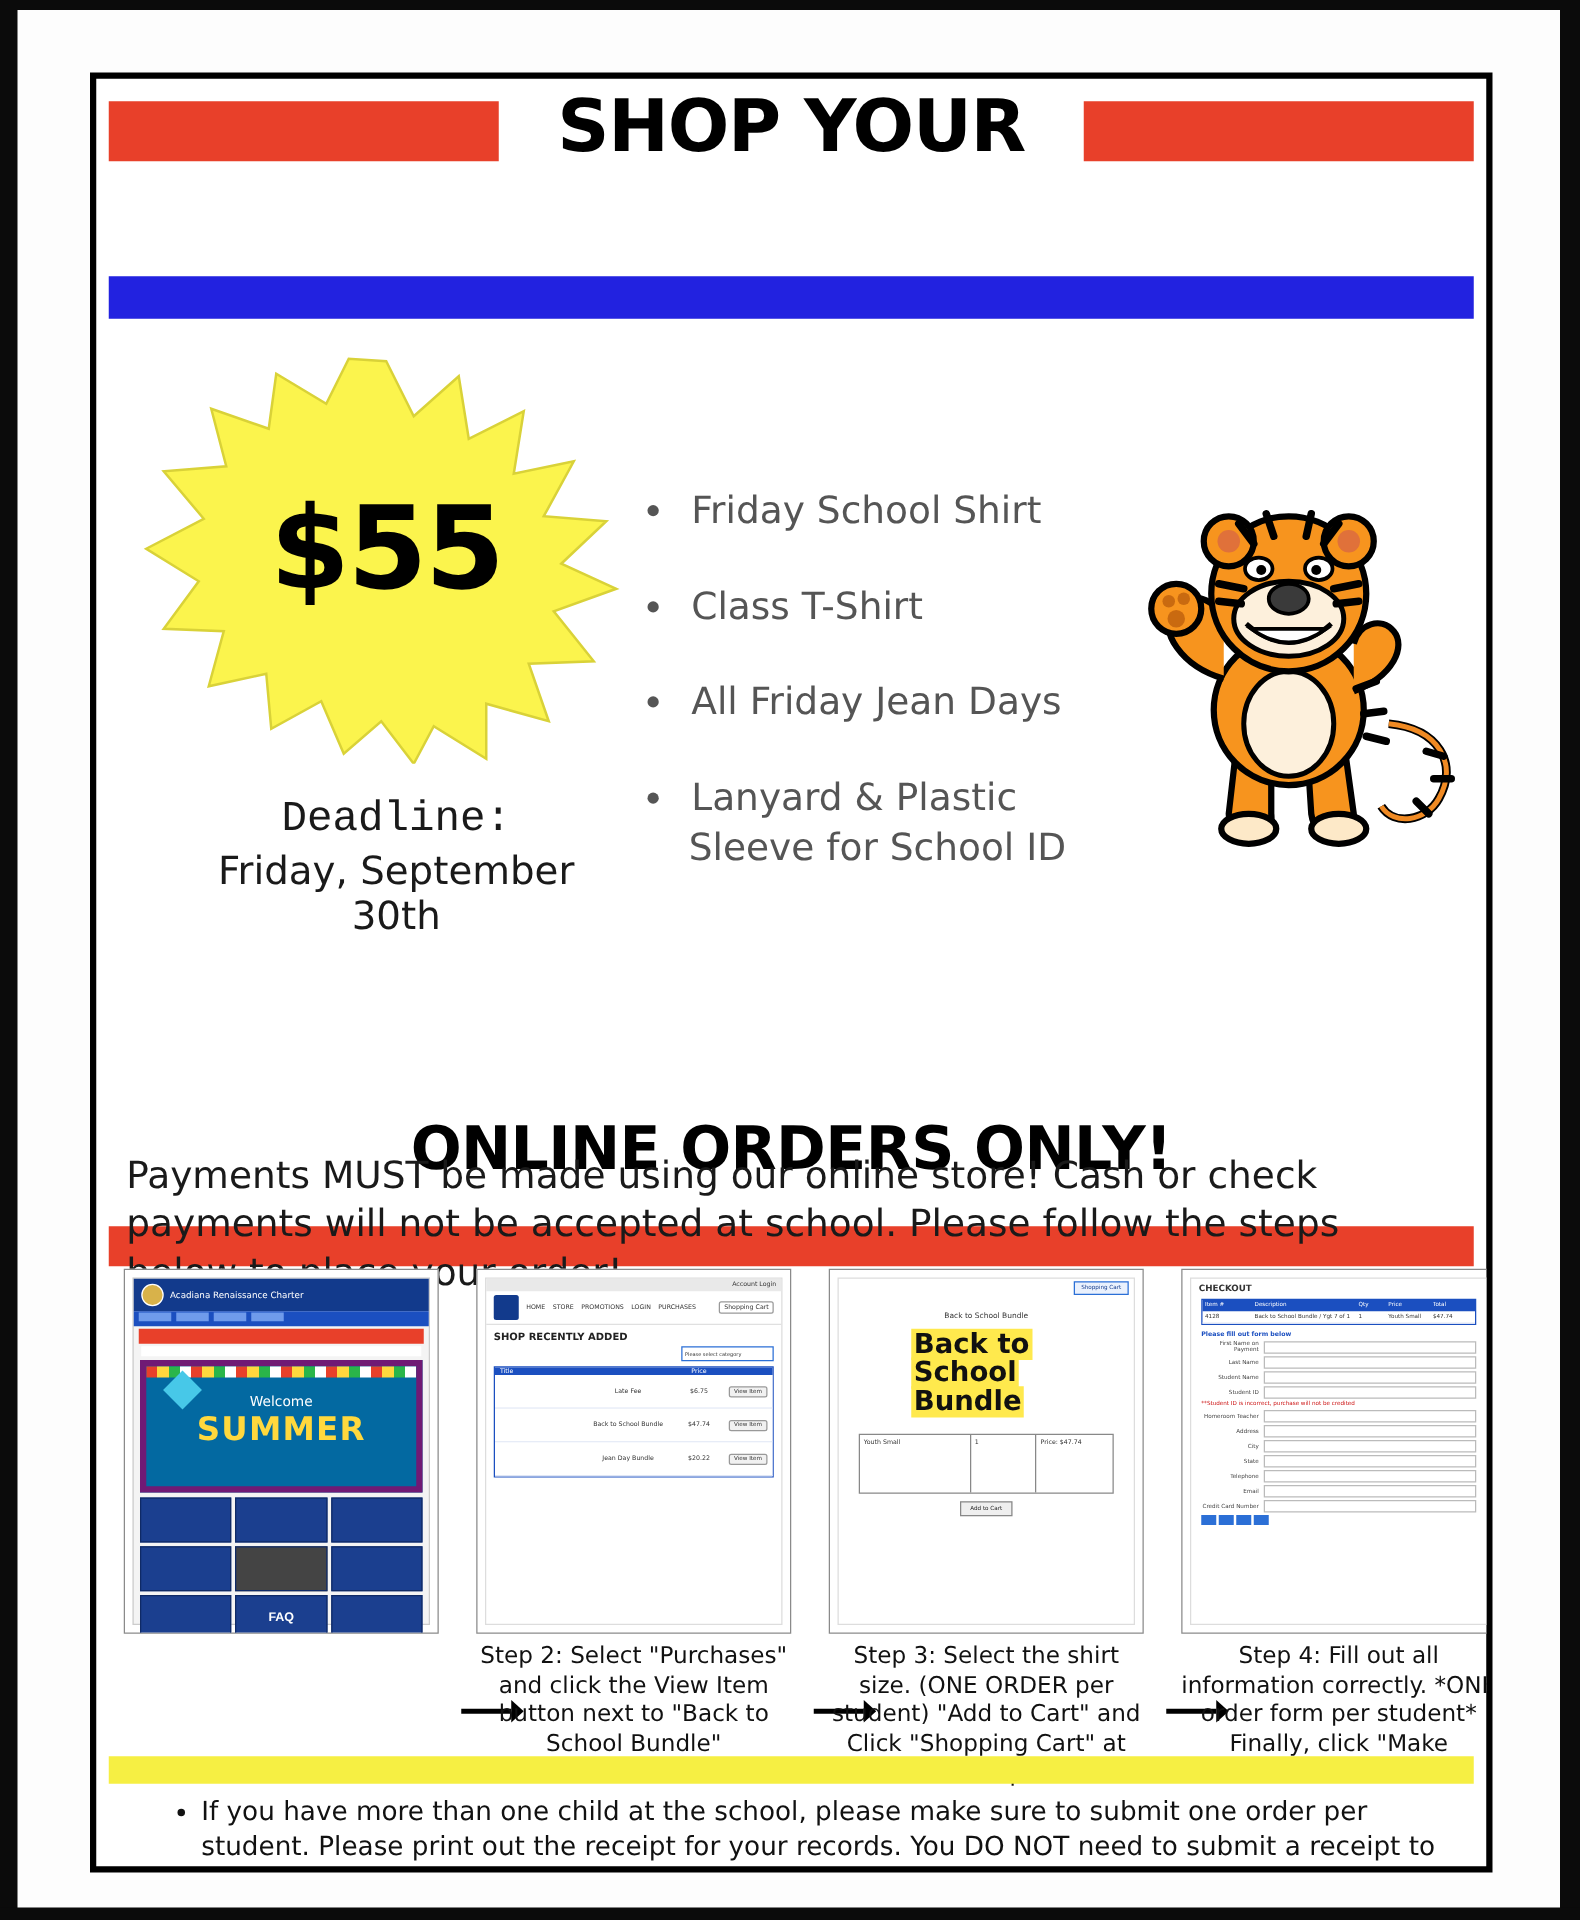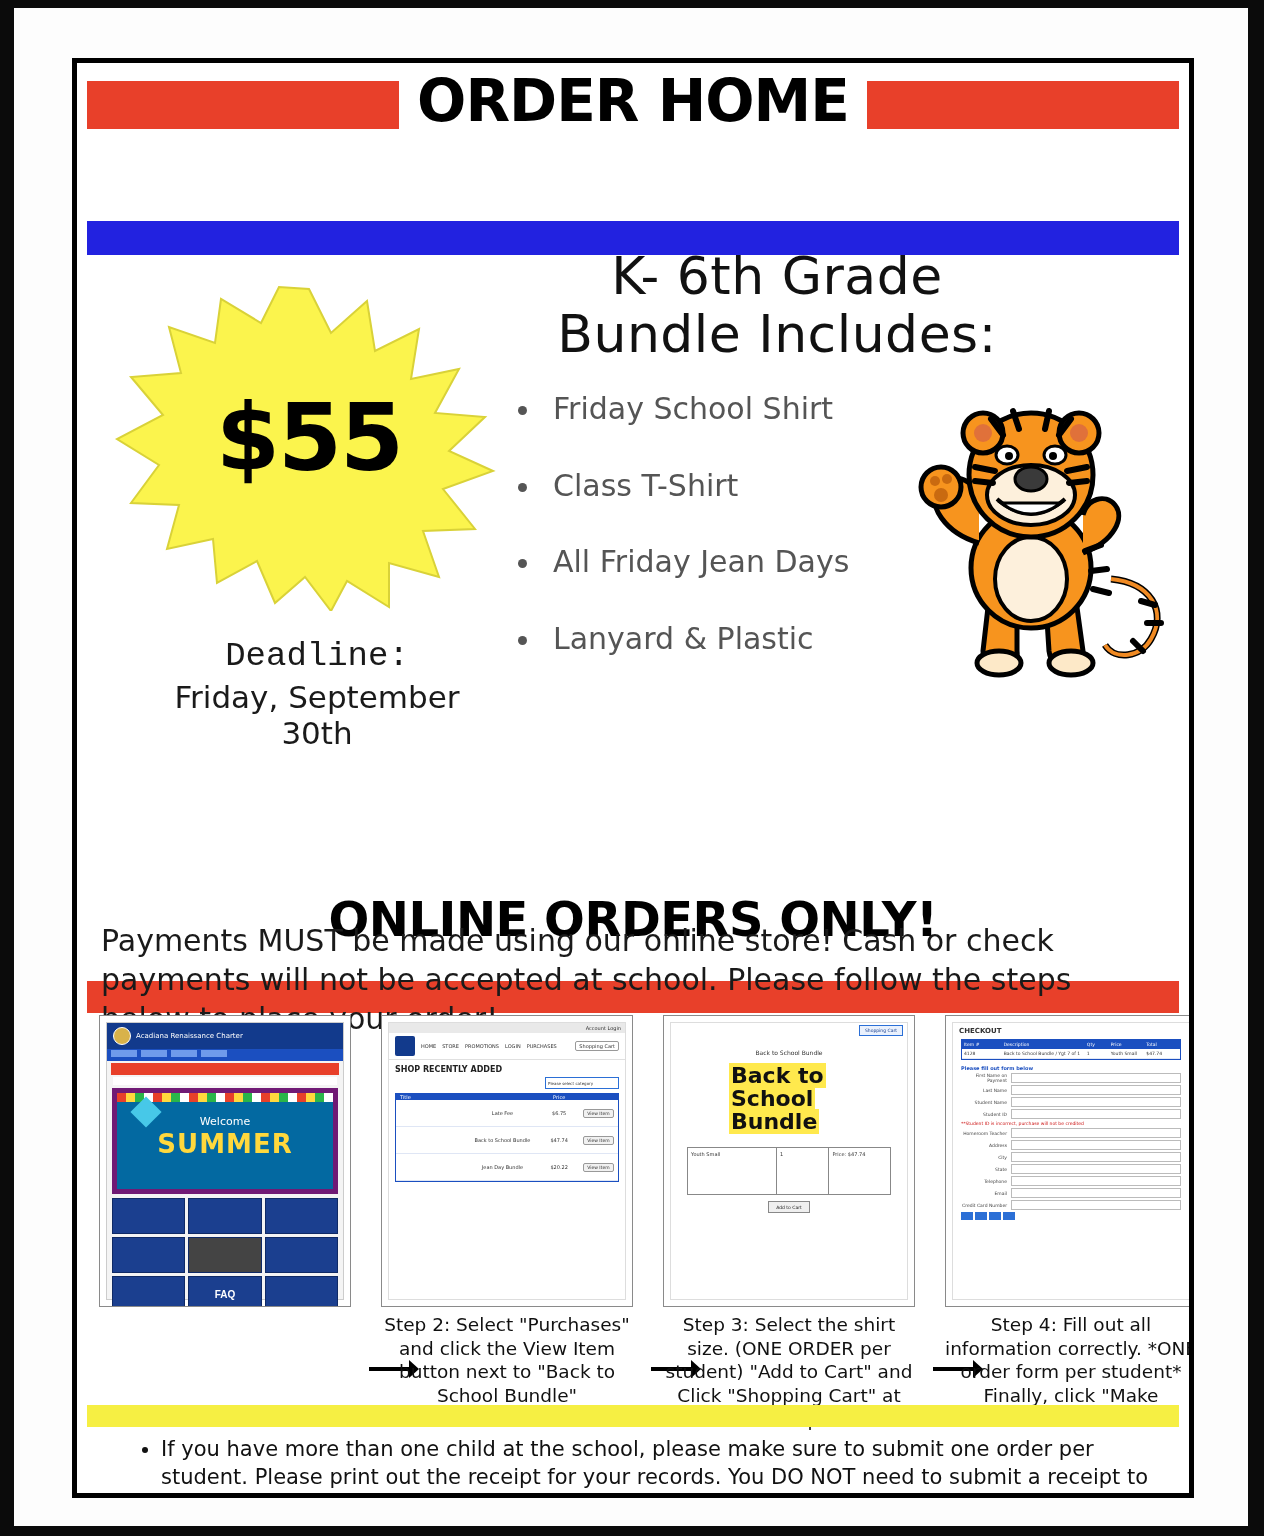--- a/index.html
+++ b/index.html
@@ -333,49 +333,46 @@
   <div class="edge-left"></div>
   <div class="edge-right"></div>
   <div class="edge-top"></div>
   <div class="edge-bottom"></div>
 
   <div class="flyer">
 
     <div class="header">
       <div class="bar-red-left"></div>
       <div class="bar-red-right"></div>
-      <div class="title-main">ORDER HOME</div>
+      <div class="title-main">SHOP YOUR</div>
       <div class="bar-blue"></div>
     </div>
 
     <div class="middle">
 
       <div class="burst-wrap">
         <svg width="400" height="330" viewBox="0 0 400 330" aria-hidden="true">
           <polygon points="200,8 222,52 258,20 266,70 310,48 302,98 350,88 326,132 376,136 340,170 384,190 334,208 366,248 314,250 330,296 280,282 280,326 238,300 222,330 196,296 166,322 148,280 108,302 104,258 58,268 70,224 22,222 50,184 8,158 54,134 22,96 72,92 60,46 106,62 112,18 152,42 170,6" fill="#fbf44d" stroke="#d9d238" stroke-width="2"></polygon>
         </svg>
         <div class="price-text">$55</div>
       </div>
 
       <div class="deadline">
         <div class="dl-label">Deadline:</div>
         <div class="dl-date">Friday, September 30th</div>
       </div>
 
-      <div class="grade-heading">
-        <div>K- 6th Grade</div>
-        <div>Bundle Includes:</div>
-      </div>
 
       <ul class="bundle-list">
         <li>Friday School Shirt</li>
         <li>Class T-Shirt</li>
         <li>All Friday Jean Days</li>
         <li>Lanyard  &amp; Plastic</li>
       </ul>
+      <div class="list-tail">Sleeve for School ID</div>
 
       <div class="tiger">
         <svg width="300" height="300" viewBox="0 0 300 300" aria-hidden="true">
 
           <path d="M232 196 C272 200 288 228 272 256 C262 274 236 278 226 262" fill="none" stroke="#000" stroke-width="7"></path>
           <path d="M232 196 C272 200 288 228 272 256 C262 274 236 278 226 262" fill="none" stroke="#f08a23" stroke-width="4"></path>
 
           <path d="M112 198 L104 268 Q104 284 122 284 Q140 284 138 268 L138 214 Z" fill="#f7941e" stroke="#000" stroke-width="5"></path>
           <path d="M166 206 L170 268 Q172 284 190 284 Q206 284 204 268 L196 210 Z" fill="#f7941e" stroke="#000" stroke-width="5"></path>
           <ellipse cx="120" cy="280" rx="22" ry="12" fill="#fde9c8" stroke="#000" stroke-width="5"></ellipse>

